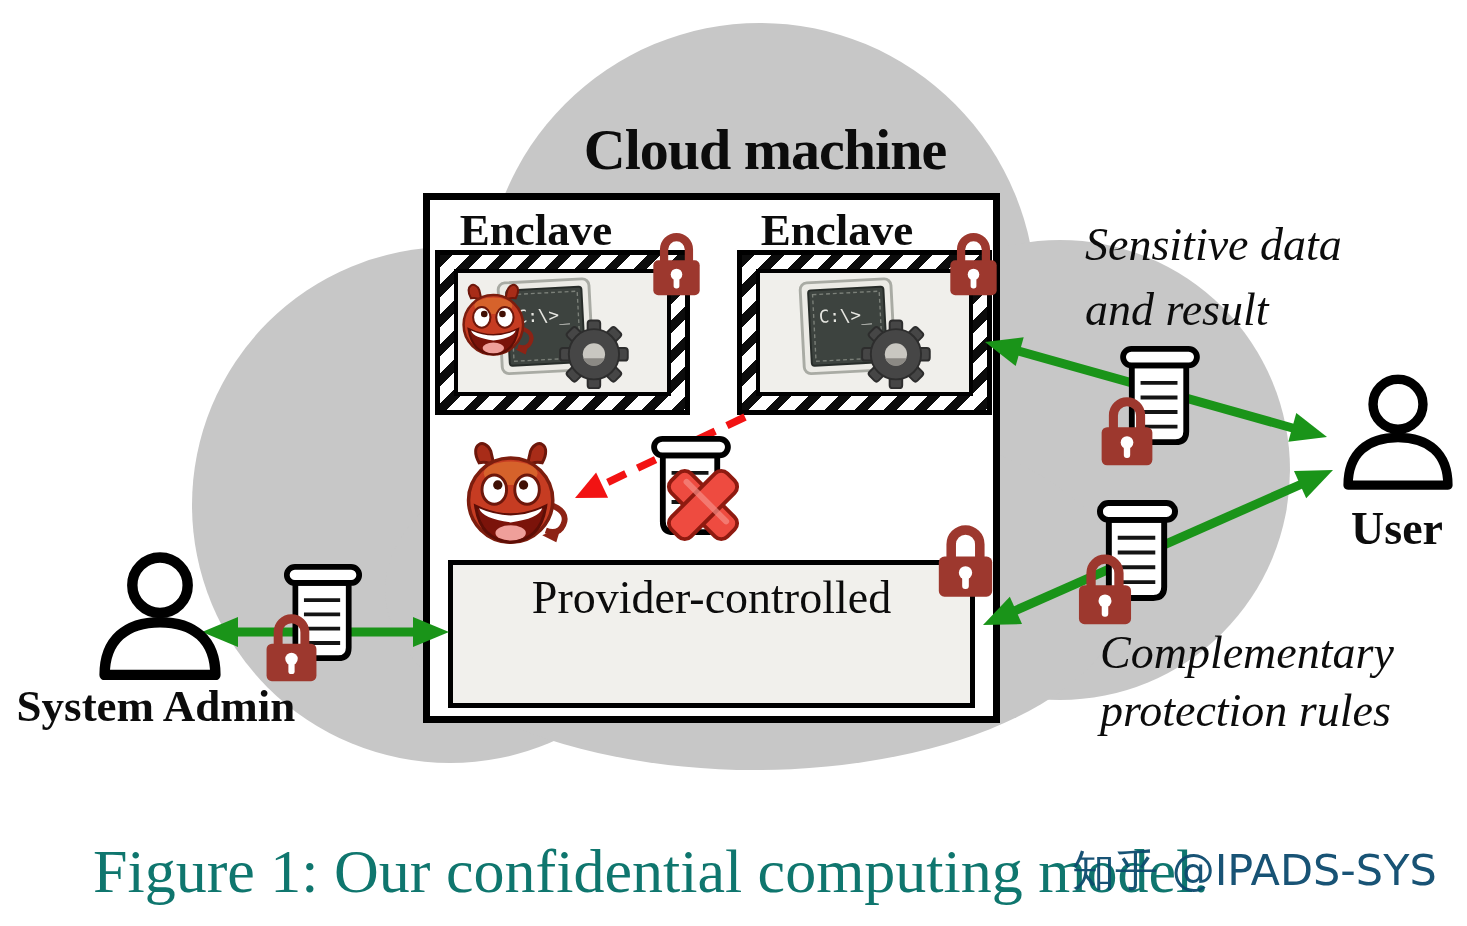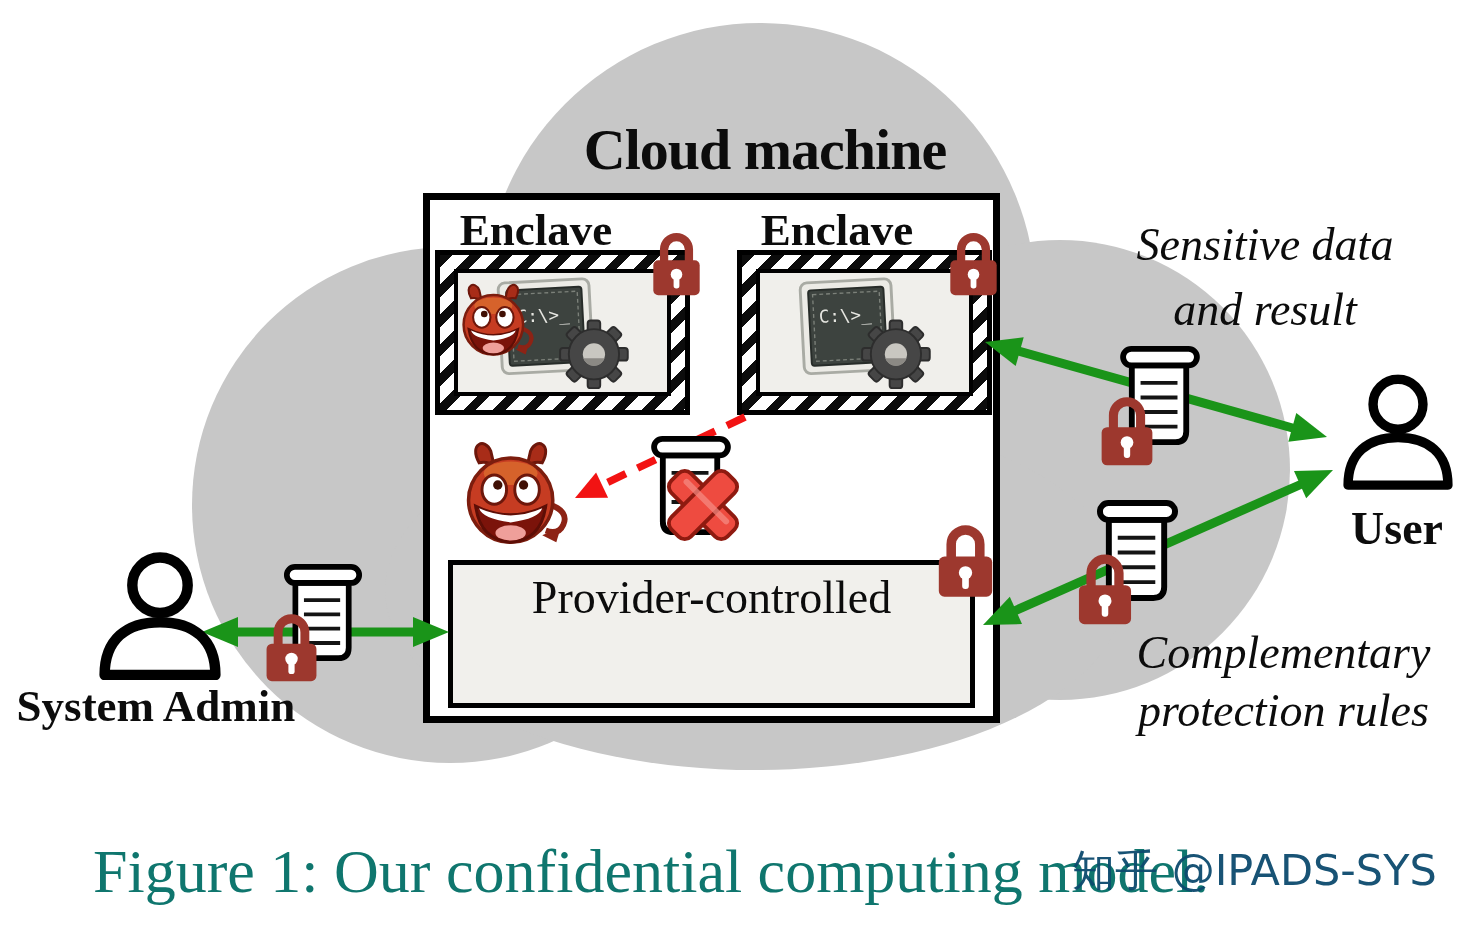--- a/index.html
+++ b/index.html
@@ -14,21 +14,21 @@
   .enclave-label{position:absolute;width:198px;top:204px;text-align:center;
                  font-size:45px;font-weight:bold;}
   .hazard{position:absolute;top:250px;width:255px;height:165px;box-sizing:border-box;
           border:5px solid #000;padding:14px;
           background:repeating-linear-gradient(135deg,#0c0c0c 0 9px,#ffffff 9px 21px);}
   .hazard-inner{width:100%;height:100%;box-sizing:border-box;border:4px solid #000;
                 background:#f0efeb;display:flex;align-items:center;justify-content:center;}
   .provider{position:absolute;left:448px;top:560px;width:527px;height:148px;box-sizing:border-box;
             border:5px solid #000;background:#f1f0ec;text-align:center;
             font-size:46px;line-height:60px;padding-top:3px;}
-  .lbl-italic{position:absolute;font-style:italic;font-size:46px;text-align:center;line-height:65px;}
+  .lbl-italic{position:absolute;font-style:italic;font-size:46px;line-height:65px;}
   .lbl-bold{position:absolute;font-weight:bold;font-size:45px;text-align:center;}
   .caption{position:absolute;left:93px;top:836px;font-size:62px;white-space:nowrap;color:#0f766e;}
   .watermark{position:absolute;left:1072px;top:842px;font-size:43px;white-space:nowrap;
              color:#0c4a6e;opacity:.95;font-family:"DejaVu Sans","Liberation Sans",sans-serif;}
   svg.icon{position:absolute;overflow:visible;}
 </style>
 </head>
 <body>
 
 <div class="canvas">

